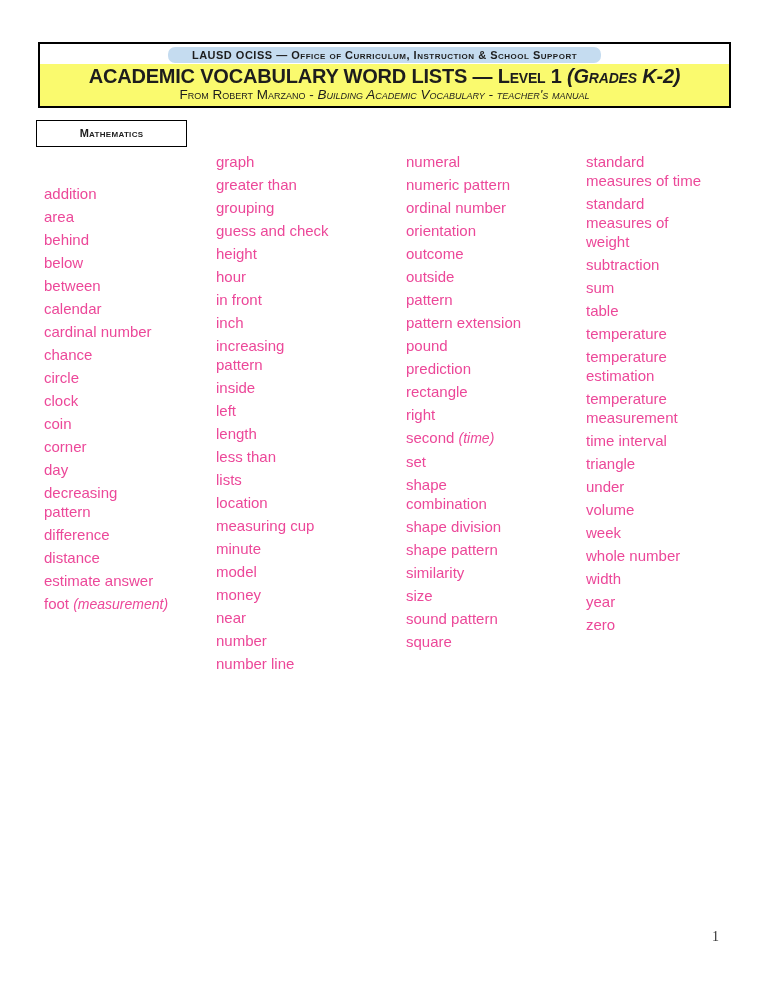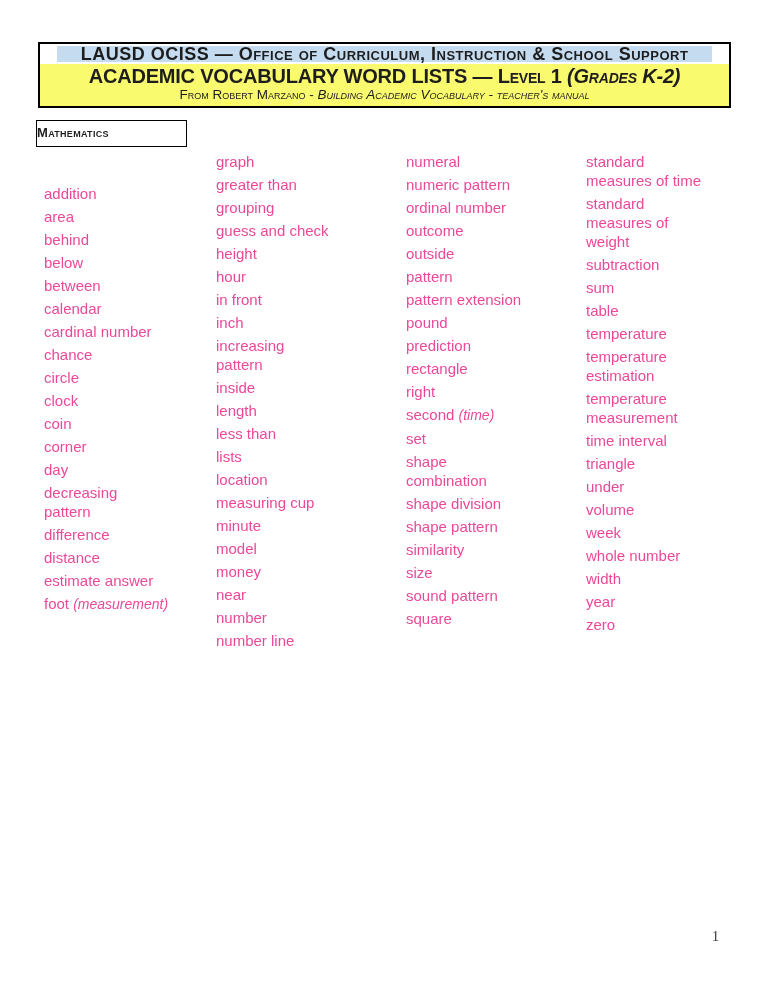--- a/index.html
+++ b/index.html
@@ -11,41 +11,42 @@
   .page { position:relative; width:768px; height:994px; overflow:hidden; background:#fff; }
 
   
   .banner {
     position:absolute; left:38px; top:42px; width:693px;
     border:2px solid #000; box-sizing:border-box; background:#fff;
   }
   .banner-line1 { background:#fff; text-align:center; padding:2px 0 1px; line-height:16px; }
   .banner-line1 .hl {
     display:inline-block; padding:0 24px;
-    font-weight:bold; font-size:18px; letter-spacing:0.5px;
+    font-weight:bold; font-size:11px; letter-spacing:0.5px;
     font-variant:small-caps;
+    border-radius:7px;
   }
   .banner-yellow { text-align:center; padding:1px 16px 3px; }
   .title-line {
     font-weight:bold; font-size:20px; line-height:22px;
     font-variant:small-caps; white-space:nowrap; letter-spacing:-0.2px;
   }
   .title-line .grades { font-style:italic; }
   .subtitle-line {
     font-weight:normal; font-size:13.5px; line-height:16px;
     font-variant:small-caps; white-space:nowrap;
   }
   .subtitle-line .it { font-style:italic; }
 
   
   .math-heading {
     position:absolute; left:36px; top:120px; width:151px; height:27px;
     border:1.5px solid #000; box-sizing:border-box;
-    text-align:left; line-height:24px;
-    font-weight:bold; font-size:13px; font-variant:small-caps;
+    text-align:center; line-height:24px;
+    font-weight:bold; font-size:11px; font-variant:small-caps;
     letter-spacing:0.3px; background:#fff;
   }
 
   
   .col { position:absolute; font-size:15px; color:#ec4899;margin-top:32px; }
   .col .item { line-height:19px; margin-bottom:4px; white-space:pre-line; }
   .note { font-style:italic; font-size:14px; }
 
   .col1 { left:44px;  top:152px; width:170px; }
   .col2 { left:216px; top:120px; width:186px; }
@@ -101,36 +102,38 @@
       <div class="item">greater than</div>
       <div class="item">grouping</div>
       <div class="item">guess and check</div>
       <div class="item">height</div>
       <div class="item">hour</div>
       <div class="item">in front</div>
       <div class="item">inch</div>
       <div class="item">increasing
 pattern</div>
       <div class="item">inside</div>
+      <div class="item">left</div>
       <div class="item">length</div>
       <div class="item">less than</div>
       <div class="item">lists</div>
       <div class="item">location</div>
       <div class="item">measuring cup</div>
       <div class="item">minute</div>
       <div class="item">model</div>
       <div class="item">money</div>
       <div class="item">near</div>
       <div class="item">number</div>
       <div class="item">number line</div>
     </div>
   <div class="col col3">
       <div class="item">numeral</div>
       <div class="item">numeric pattern</div>
       <div class="item">ordinal number</div>
+      <div class="item">orientation</div>
       <div class="item">outcome</div>
       <div class="item">outside</div>
       <div class="item">pattern</div>
       <div class="item">pattern extension</div>
       <div class="item">pound</div>
       <div class="item">prediction</div>
       <div class="item">rectangle</div>
       <div class="item">right</div>
       <div class="item">second <span class="note">(time)</span></div>
       <div class="item">set</div>

